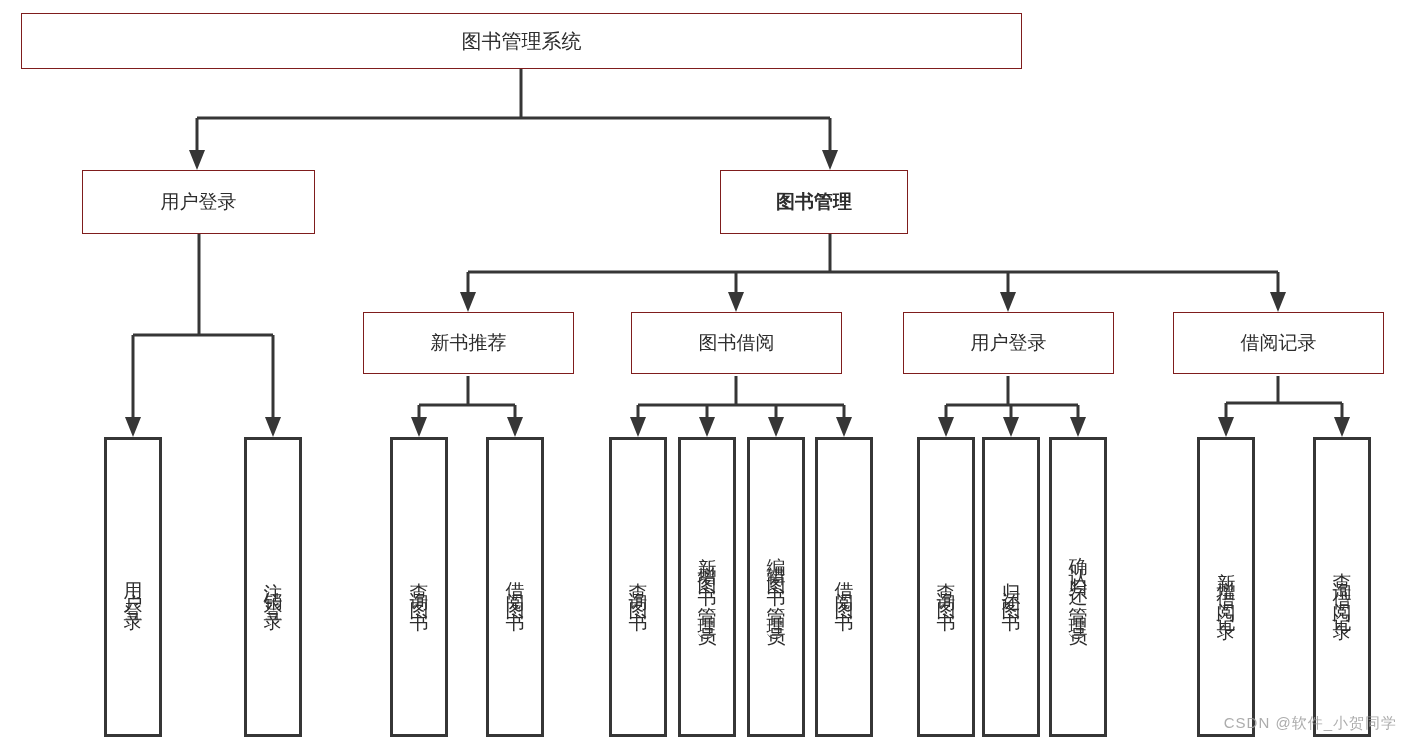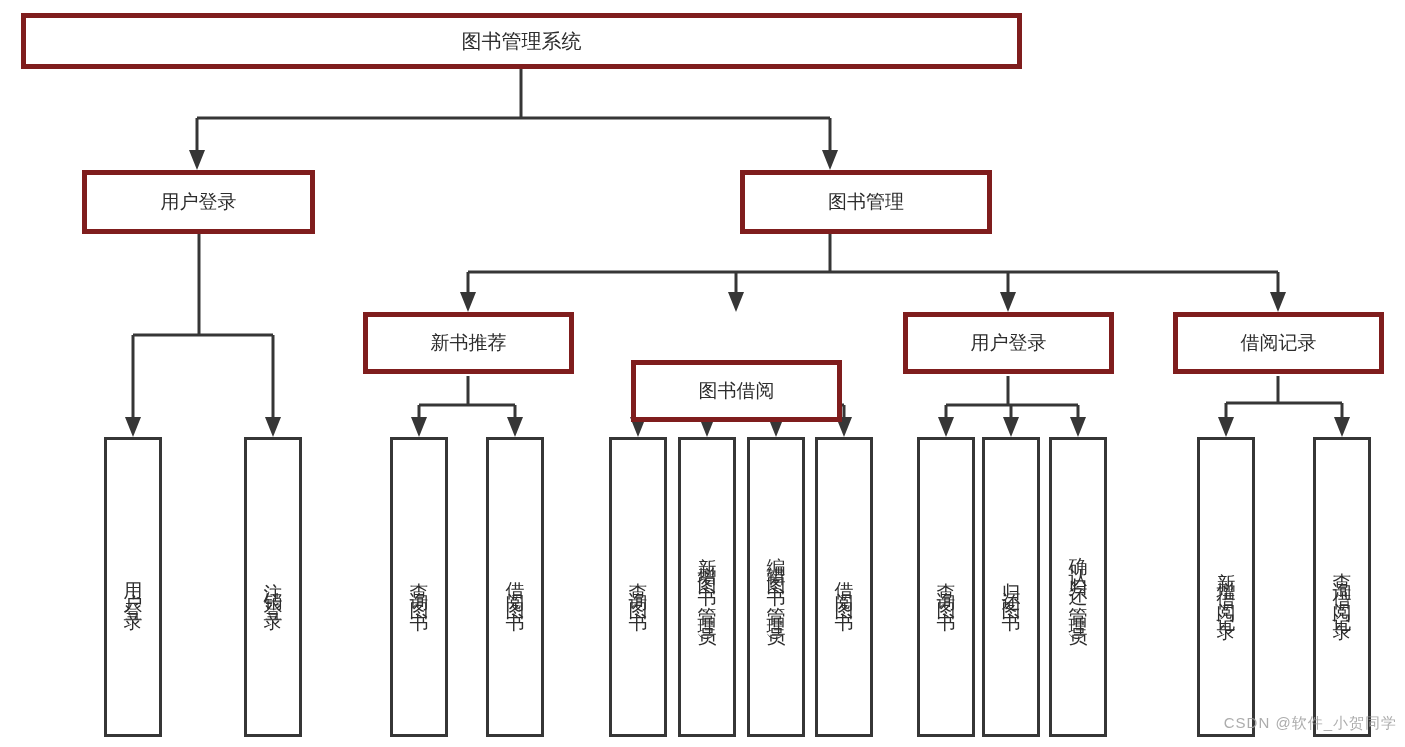--- a/index.html
+++ b/index.html
@@ -11,32 +11,32 @@
     overflow:hidden;
   }
   .connector-layer{
     position:absolute;left:0;top:0;width:1405px;height:747px;
     pointer-events:none;
   }
   .node{
     position:absolute;
     box-sizing:border-box;
     background:#ffffff;
-    border:5px solid #7f1d1d;
+    border:1px solid #7f1d1d;
     display:flex;align-items:center;justify-content:center;
     color:#2d2d2d;
     font-size:19px;
     z-index:2;
   }
   .node.root{left:21px;top:13px;width:1001px;height:56px;font-size:20px;}
   .node.lv2-a{left:82px;top:170px;width:233px;height:64px;}
-  .node.lv2-b{left:740px;top:170px;width:252px;height:64px;}
+  .node.lv2-b{left:720px;top:170px;width:188px;height:64px;font-weight:bold;}
   .node.lv3{top:312px;width:211px;height:62px;}
   .node.lv3-a{left:363px;}
-  .node.lv3-b{left:631px;margin-top:48px;}
+  .node.lv3-b{left:631px;}
   .node.lv3-c{left:903px;}
   .node.lv3-d{left:1173px;}
   .leaf{
     position:absolute;
     top:437px;width:58px;height:300px;
     box-sizing:border-box;
     background:#ffffff;
     border:3px solid #363636;
     display:flex;align-items:center;justify-content:center;
     z-index:2;

